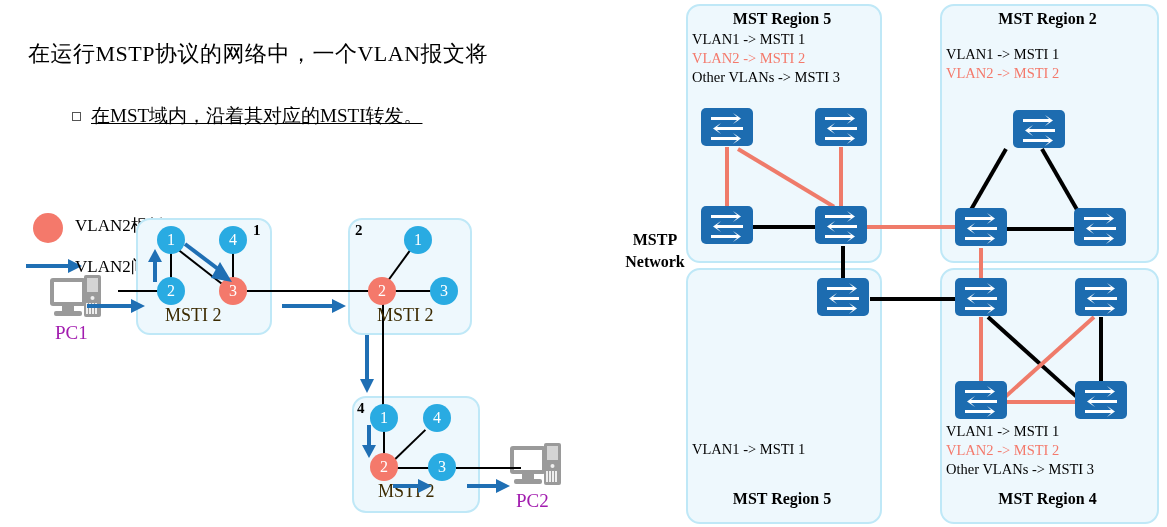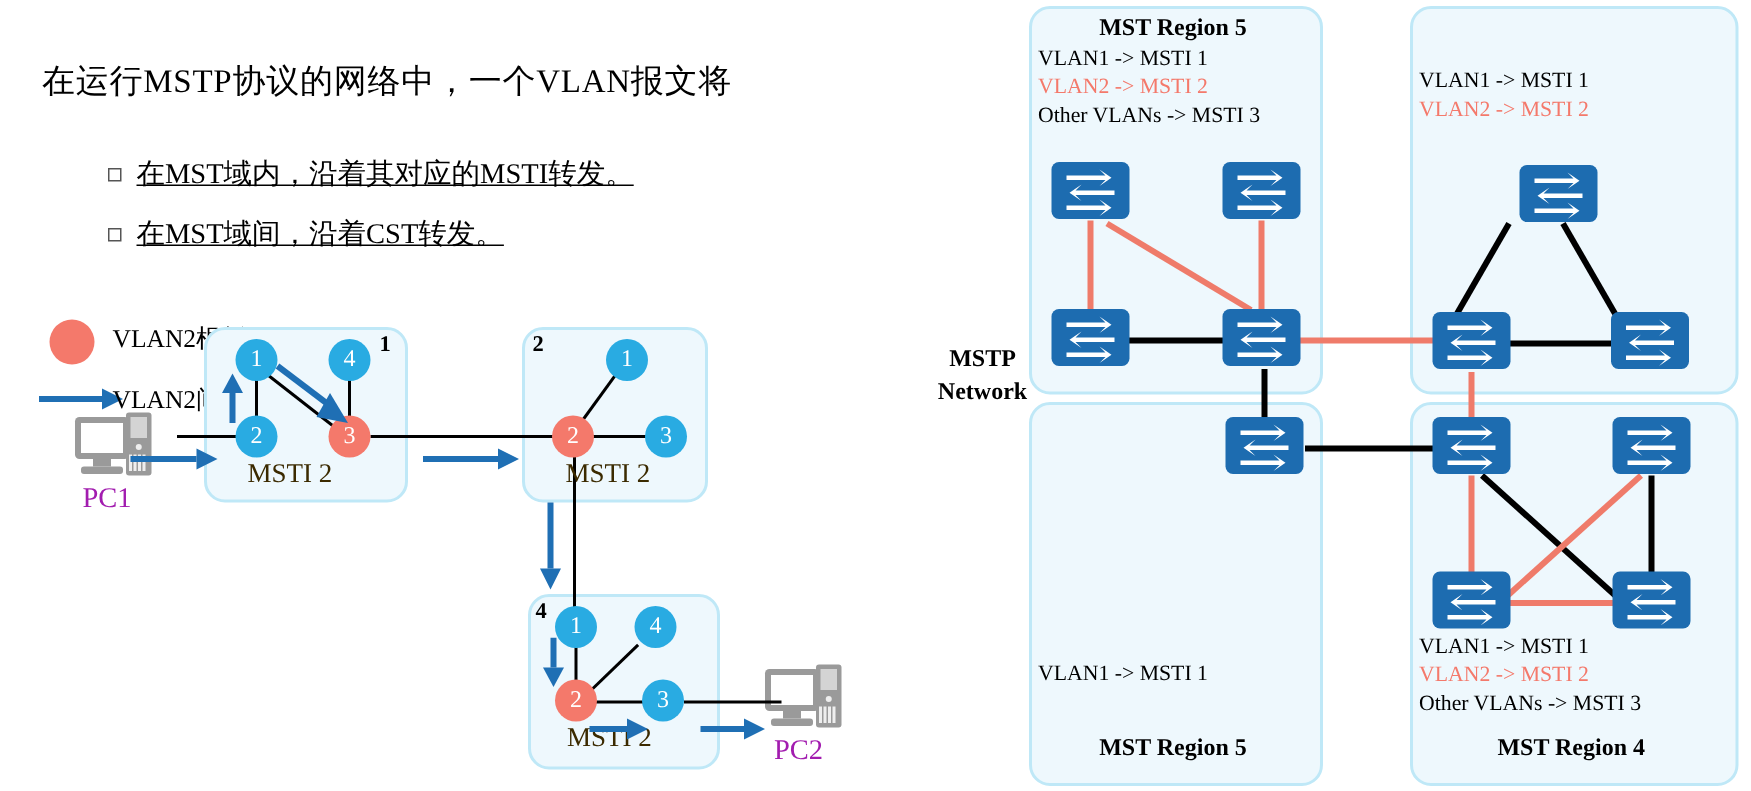--- a/index.html
+++ b/index.html
@@ -53,24 +53,20 @@
 
 <div id="intro-text">
   <div class="intro-line">在运行MSTP协议的网络中，一个VLAN报文将</div>
 </div>
 
 <div id="bullet-list">
   <div class="bullet-row">
     <span class="bullet-sq"></span>
     <span class="bullet-txt">在MST域内，沿着其对应的MSTI转发。</span>
   </div>
-  <div class="bullet-row">
-    <span class="bullet-sq"></span>
-    <span class="bullet-txt">在MST域间，沿着CST转发。</span>
-  </div>
 </div>
 
 <div id="left-diagram">
 
   <div id="legend">
     <div id="legend-dot"></div>
     <svg style="position:absolute;left:24px;top:57px;" width="60" height="18">
       <line x1="2" y1="9" x2="44" y2="9" stroke="#1f6fb4" stroke-width="4"></line>
       <polygon points="44,2 58,9 44,16" fill="#1f6fb4"></polygon>
     </svg>
@@ -227,20 +223,21 @@
   </div>
   <div class="sw" style="left:205px;top:206px;">
     <svg width="52" height="38" viewBox="0 0 52 38">
       <path d="M10 9 H36 L32 5 L40 10.5 L32 16 L36 12 H10 Z" fill="#fff"></path>
       <path d="M42 19 H16 L20 15 L12 20.5 L20 26 L16 22 H42 Z" fill="#fff"></path>
       <path d="M10 29 H36 L32 25 L40 30.5 L32 36 L36 32 H10 Z" fill="#fff"></path>
     </svg>
   </div>
 
   <div class="region" style="left:330px;top:4px;width:215px;height:255px;"></div>
+  <div class="region-title" style="left:330px;top:10px;width:215px;">MST Region 2</div>
   <div class="vlan-map" style="left:336px;top:45px;width:203px;">
     <div>VLAN1 -&gt; MSTI 1</div>
     <div class="vlan-red">VLAN2 -&gt; MSTI 2</div>
   </div>
   <div class="link black" style="left:396px;top:147px;width:90px;transform:rotate(120deg);"></div>
   <div class="link black" style="left:432px;top:147px;width:90px;transform:rotate(60deg);"></div>
   <div class="link black" style="left:390px;top:227px;width:105px;"></div>
   <div class="sw" style="left:403px;top:110px;">
     <svg width="52" height="38" viewBox="0 0 52 38">
       <path d="M10 9 H36 L32 5 L40 10.5 L32 16 L36 12 H10 Z" fill="#fff"></path>

